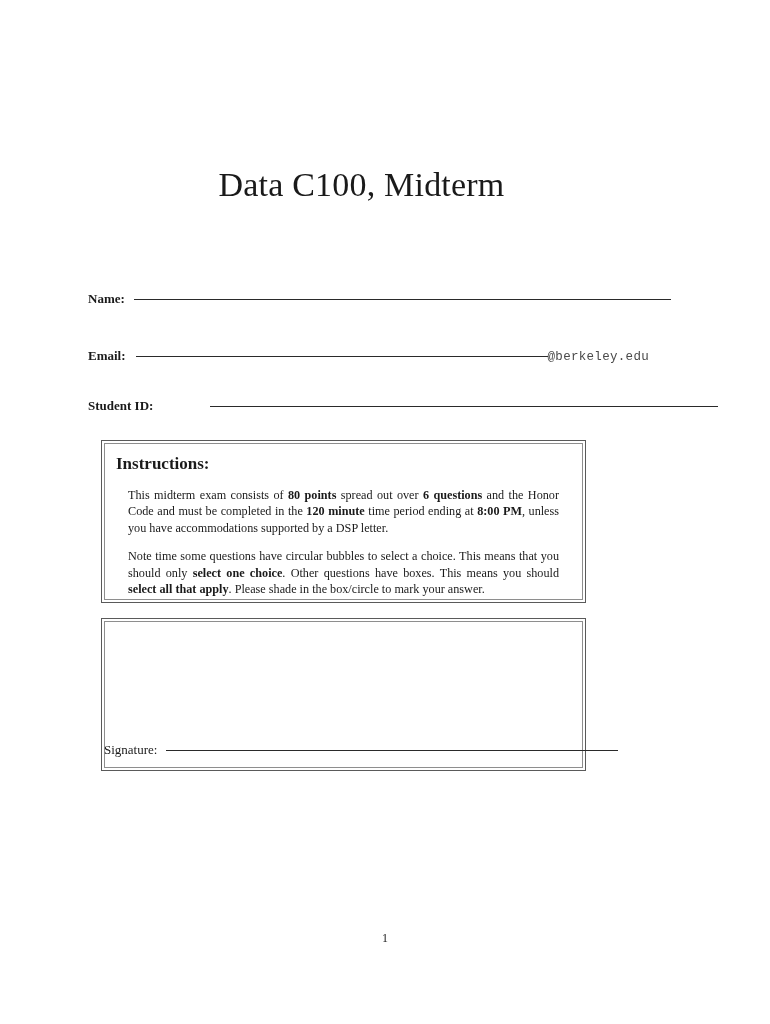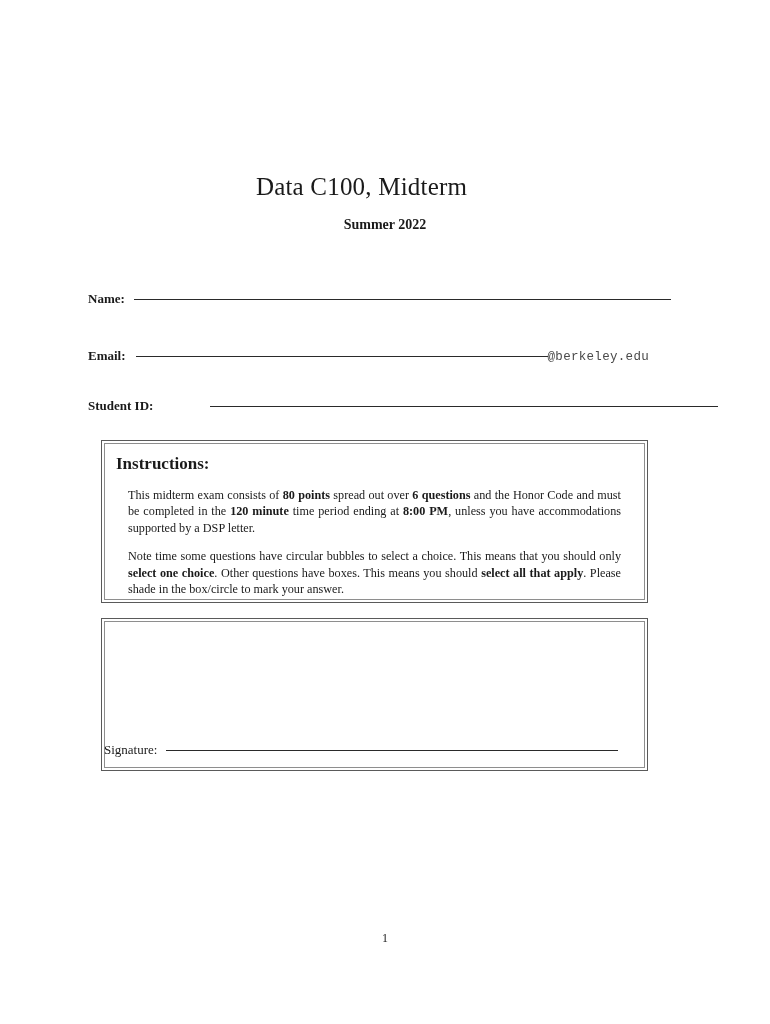--- a/index.html
+++ b/index.html
@@ -18,25 +18,25 @@
   }
 
   .page {
     position: absolute;
     inset: 0;
   }
 
   
   .exam-title {
     position: absolute;
-    top: 155px;
+    top: 147px;
     left: 0;
     width: 723px;
     text-align: center;
-    font-size: 25px;
+    font-size: 34px;
     font-weight: normal;
     letter-spacing: 0.2px;
     line-height: 30px;
   }
   .exam-term {
     position: absolute;
     top: 216px;
     left: 0;
     width: 770px;
     text-align: center;
@@ -79,21 +79,21 @@
   #field-student { top: 397px; gap: 48px; }
 
   #field-name .field-rule    { width: 537px; margin-left: 9px; }
   #field-email .field-rule   { width: 412px; margin-left: 10px; }
   #field-student .field-rule { width: 508px; margin-left: 9px; }
 
   
   .framed-box {
     position: absolute;
     left: 101px;
-    width: 547px;
+    width: 485px;
     box-sizing: border-box;
     border: 1px solid #5a5a5a;
     background: #ffffff;
     padding: 2px;
   }
   .framed-inner {
     border: 1px solid #8e8e8e;
     box-sizing: border-box;
     width: 100%;
     height: 100%;
@@ -156,21 +156,20 @@
     line-height: 16px;
   }
 </style>
 </head>
 <body>
 
 <div class="page">
 
   <h1 class="exam-title">Data C100, Midterm</h1>
 
-  <div class="exam-term">Summer 2022</div>
 
   <div class="field" id="field-name">
     <span class="field-label">Name:</span>
     <span class="field-rule"></span>
   </div>
 
   <div class="field" id="field-email">
     <span class="field-label">Email:</span>
     <span class="field-rule"></span>
     <span class="field-suffix">@berkeley.edu</span>

